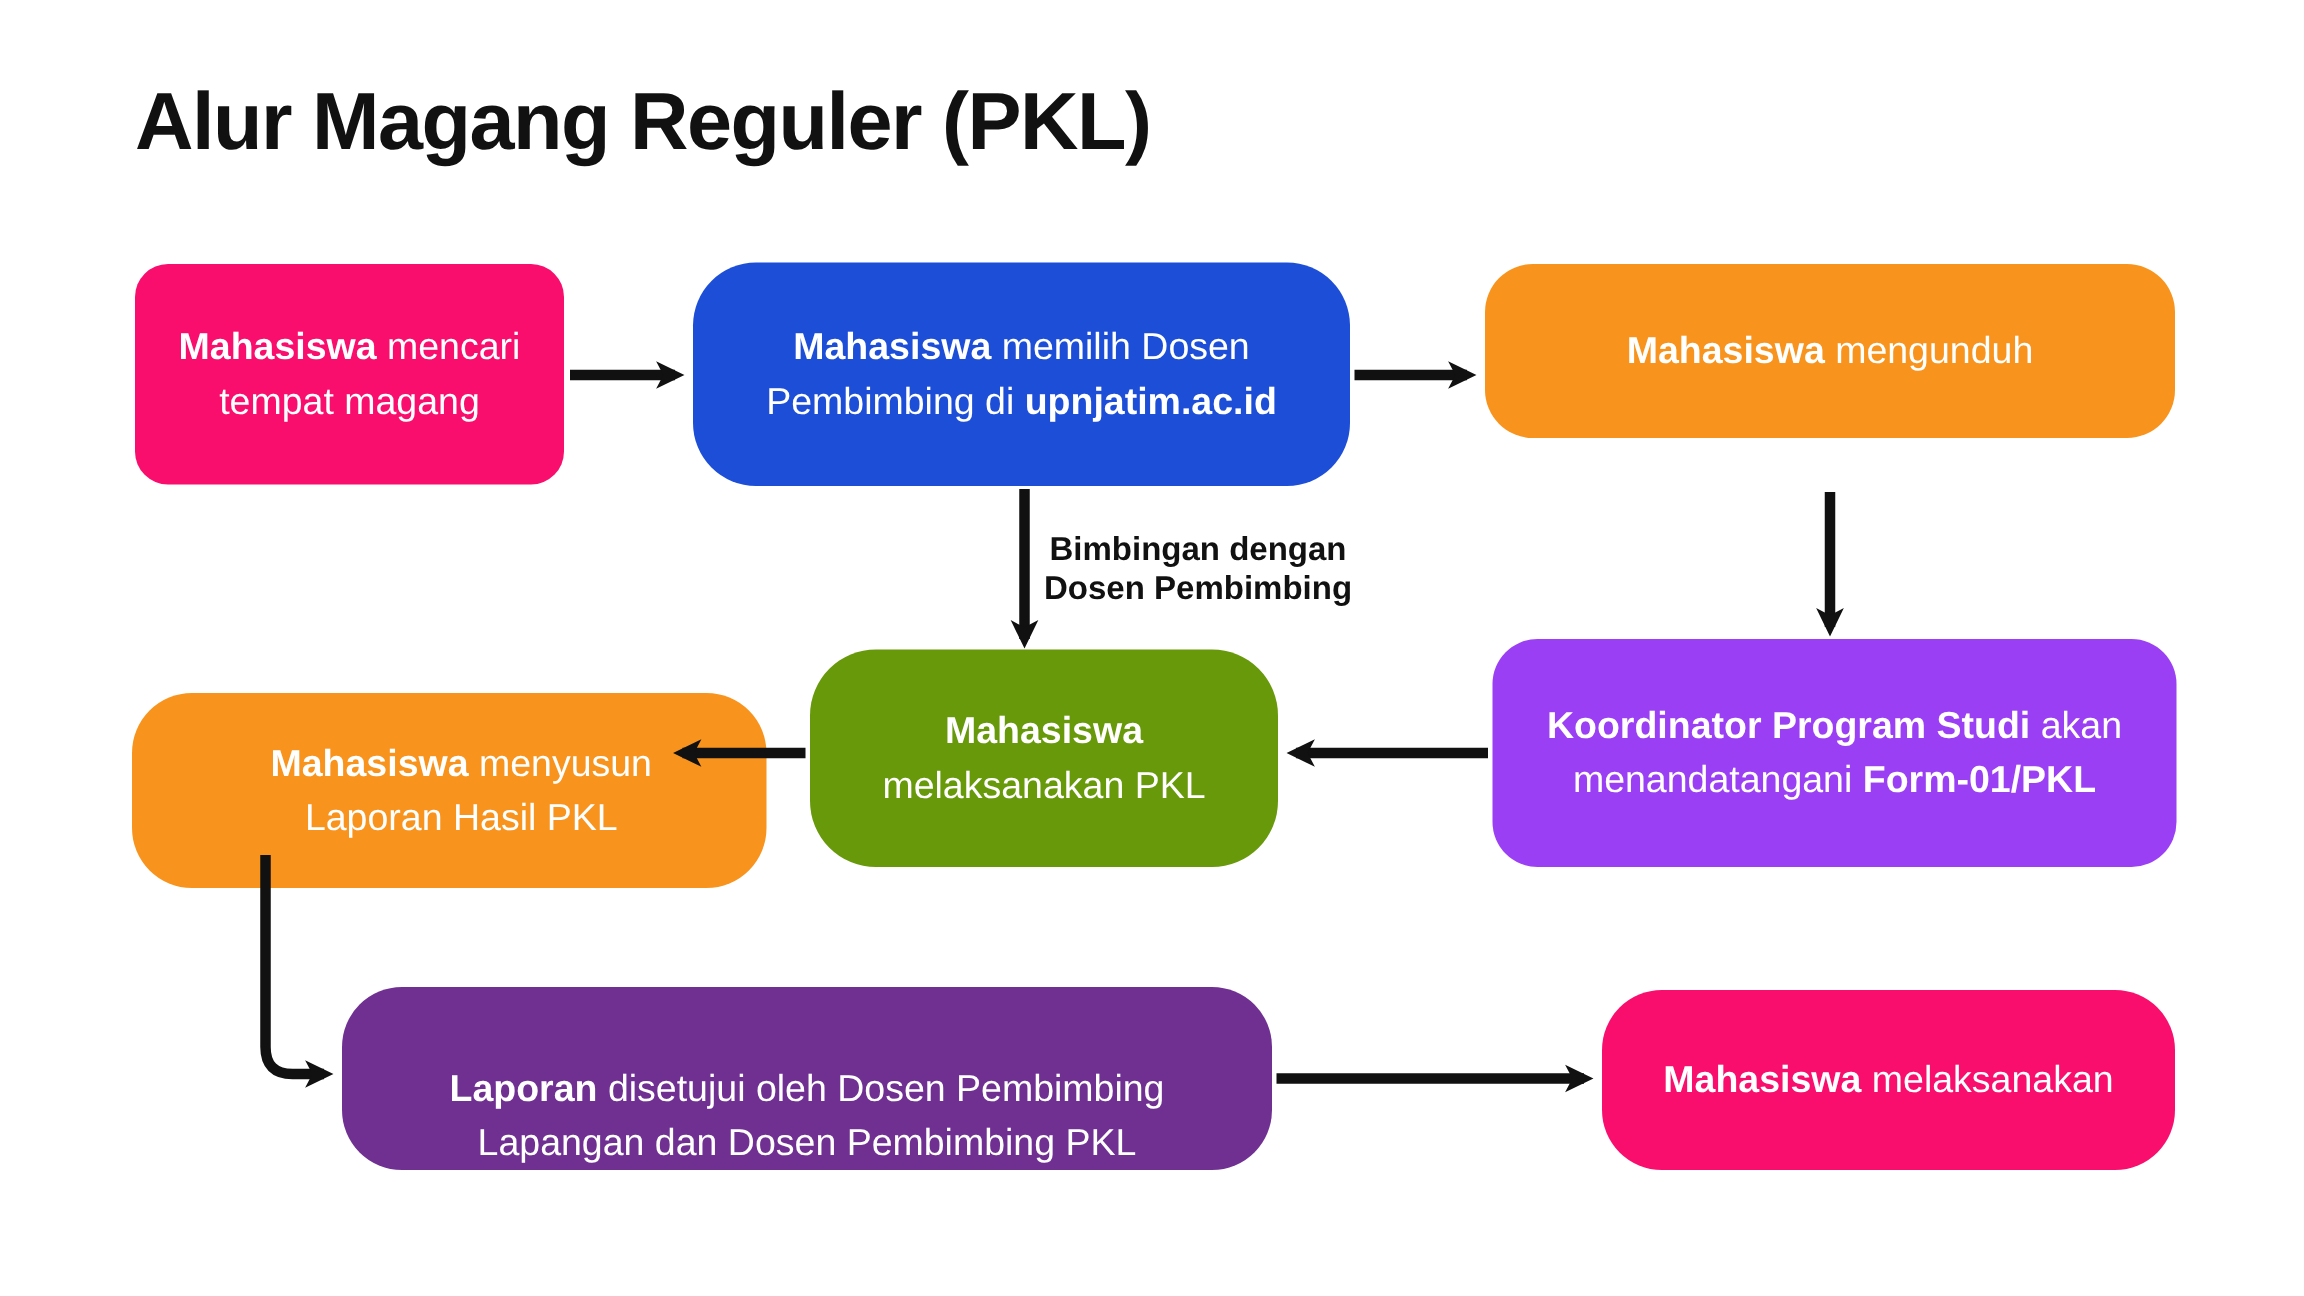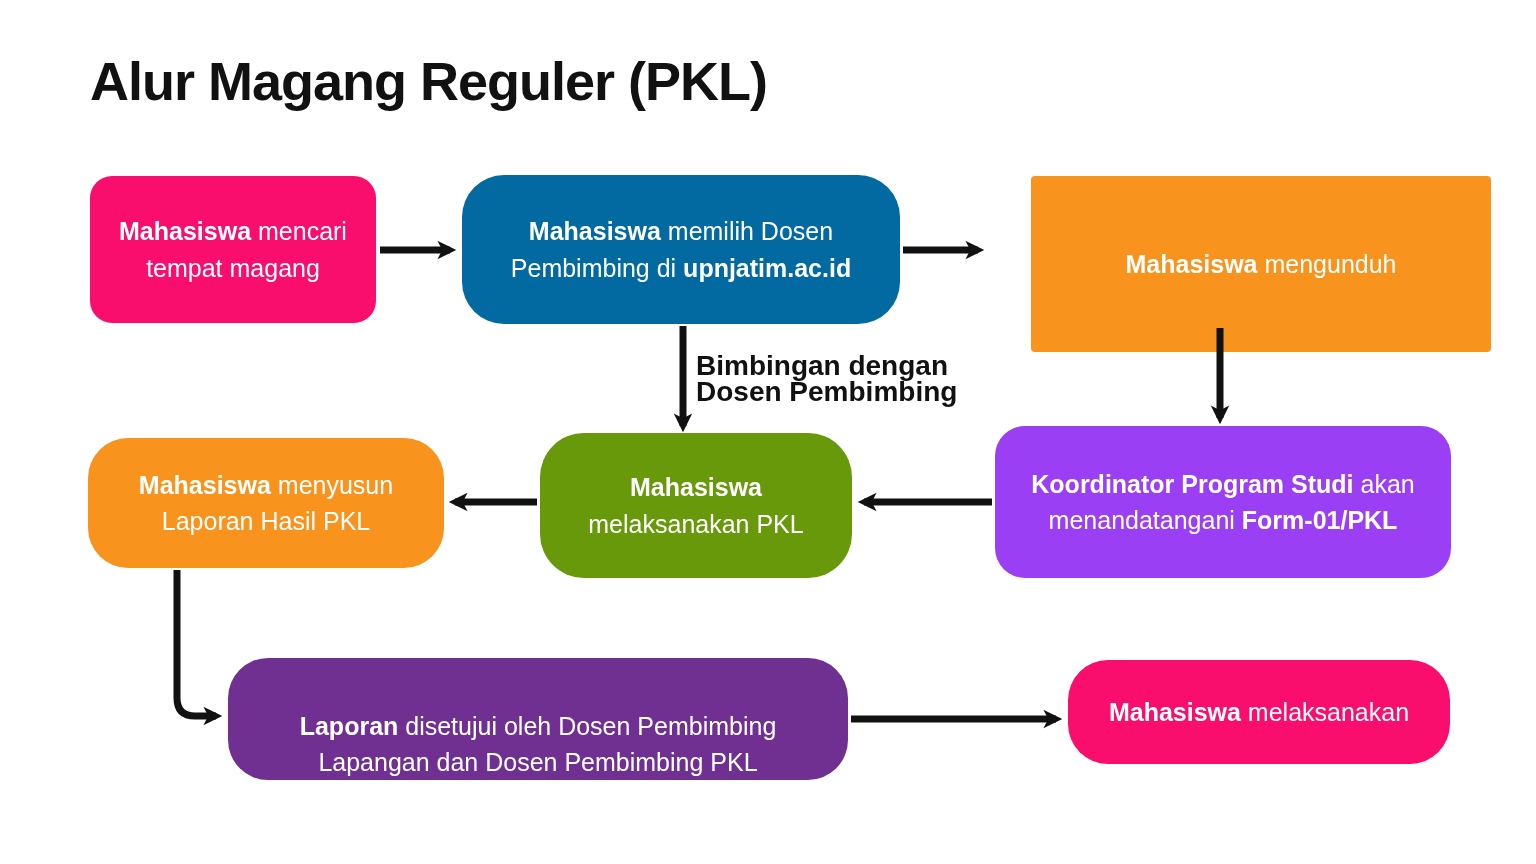--- a/index.html
+++ b/index.html
@@ -31,36 +31,36 @@
     font-size: 25px;
     font-weight: 400;
     line-height: 1.45;
   }
   .node .line { white-space: nowrap; }
   .b { font-weight: 700; }
 
   
   .n0 { left: 90px;   top: 176px; width: 286px; height: 147px; border-radius: 22px; }
   .n1 { left: 462px;  top: 175px; width: 438px; height: 149px; border-radius: 42px; }
-  .n2 { left: 990px;  top: 176px; width: 460px; height: 176px; border-radius: 4px; margin-left: 41px; }
-  .n3 { left: 88px;   top: 438px; width: 356px; height: 130px; border-radius: 40px; }
+  .n2 { left: 990px;  top: 176px; width: 460px; height: 116px; border-radius: 32px; }
+  .n3 { left: 88px;   top: 462px; width: 407px; height: 130px; border-radius: 40px; padding-left: 16px; }
   .n4 { left: 540px;  top: 433px; width: 312px; height: 145px; border-radius: 44px; }
   .n5 { left: 995px;  top: 426px; width: 456px; height: 152px; border-radius: 42px; }
   .n6 { left: 228px;  top: 658px; width: 620px; height: 122px; border-radius: 40px; align-items: flex-end; }
-  .n7 { left: 1068px; top: 660px; width: 382px; height: 104px; border-radius: 40px; }
+  .n7 { left: 1068px; top: 660px; width: 382px; height: 120px; border-radius: 40px; }
 
   .edge-label {
     position: absolute;
     left: 696px;
     top: 353px;
     color: #111111;
-    font-size: 28px;
+    font-size: 22px;
     font-weight: 700;
     line-height: 26px;
-    text-align: left;
+    text-align: center;
   }
   .arrows {
     position: absolute;
     left: 0; top: 0;
     width: 1536px;
     height: 864px;
     pointer-events: none;
   }
   .arrow {
     fill: none;
@@ -76,21 +76,21 @@
 
   <div class="title">Alur Magang Reguler (PKL)</div>
 
   <div class="node n0" style="background: rgb(249, 14, 109);">
     <div>
       <div class="line"><span class="b">Mahasiswa</span><span> mencari</span></div>
       <div class="line"><span>tempat magang</span></div>
     </div>
   </div>
 
-  <div class="node n1" style="background: #0369a1;">
+  <div class="node n1" style="background: #1d4ed8;">
     <div>
       <div class="line"><span class="b">Mahasiswa</span><span> memilih Dosen</span></div>
       <div class="line"><span>Pembimbing di </span><span class="b">upnjatim.ac.id</span></div>
     </div>
   </div>
 
   <div class="node n2" style="background: rgb(248, 148, 29);">
     <div>
       <div class="line"><span class="b">Mahasiswa</span><span> mengunduh</span></div>
     </div>

